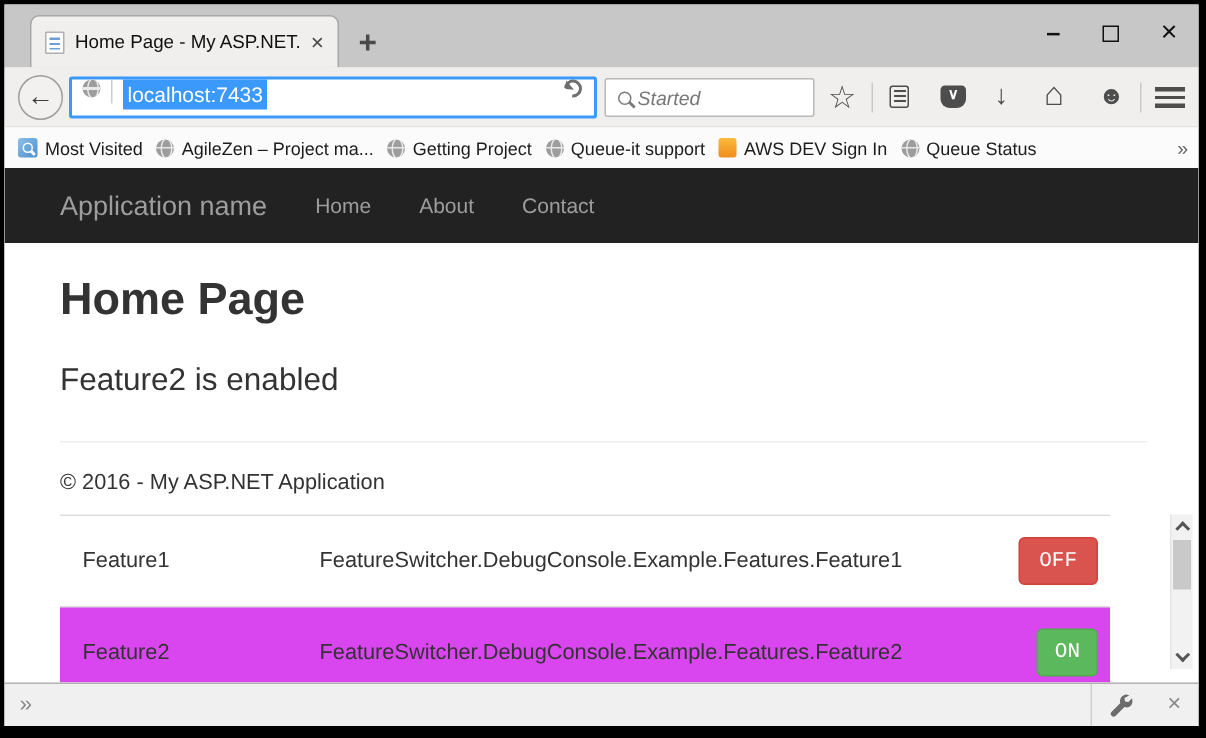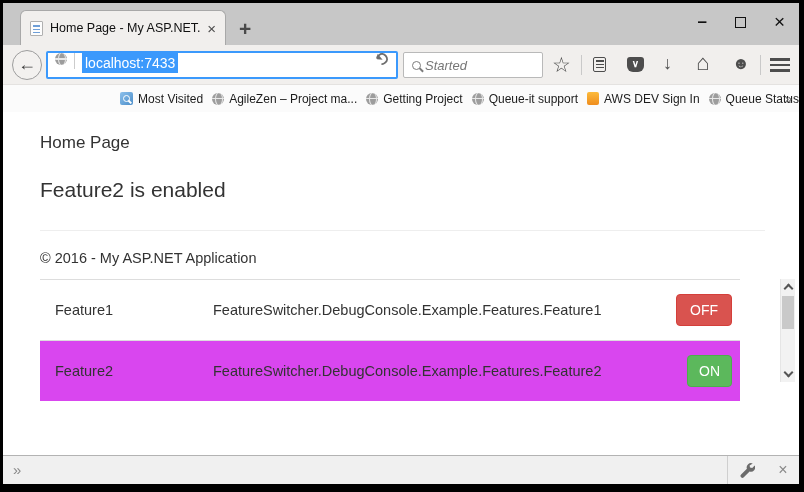--- a/index.html
+++ b/index.html
@@ -57,47 +57,47 @@
   .pocket { left:624px; top:12px; width:17px; height:15px; background:#4d4d4d; border-radius:3px 3px 6px 6px;
             color:#fff; font-size:10px; font-weight:bold; line-height:14px; }
   .down   { left:660px; top:8px;  font-size:18px; font-weight:900; }
   .home   { left:693px; top:5px;  font-size:22px; font-weight:bold; }
   .smiley { left:729px; top:9px;  font-size:17px; }
   .burger { left:767px; top:13px; width:20px; }
   .burger i { display:block; height:2.5px; background:#4d4d4d; margin-bottom:3px; }
 
   
   .bookmarks { height:27px; background:#fbfbfb; display:flex; align-items:center; position:relative;
-               font-size:12px; color:#1c1c1c;justify-content:flex-end; }
+               font-size:12px; color:#1c1c1c; }
   .bm { display:flex; align-items:center; gap:5px; margin-left:9px; white-space:nowrap; }
   .mv-icon { width:13px; height:13px; border-radius:2px; background:linear-gradient(135deg,#8cc0ec,#4c8ec9); position:relative; }
   .mv-icon::before { content:""; position:absolute; left:2.5px; top:2.5px; width:5px; height:5px;
                      border:1.5px solid #fff; border-radius:50%; }
   .mv-icon::after { content:""; position:absolute; width:4px; height:1.5px; background:#fff;
                      right:1px; bottom:2.5px; transform:rotate(45deg); }
   .aws-icon { width:12px; height:13px; border-radius:2px; background:linear-gradient(180deg,#fcba3a,#ef8d1d); }
   .bm-overflow { position:absolute; right:7px; color:#666; font-size:13px; }
 
   
   .page { height:343px; background:#fff; position:relative; overflow:hidden; }
   .site-nav { height:50px; background:#222; display:flex; align-items:center; padding-left:37px; }
   .brand { color:#9d9d9d; font-size:18px; margin-right:16px; cursor:pointer; }
   .nav-link { color:#9d9d9d; font-size:14px; padding:0 16px; cursor:pointer; }
   .content { padding-left:37px; }
-  .page-title { font-size:17px; font-weight:400; color:#333; margin-top:21px; }
+  .page-title { font-size:30px; font-weight:700; color:#333; margin-top:21px; }
   .sub-title  { font-size:21px; font-weight:500; color:#333; margin-top:25px; }
   .rule { border:none; border-top:1px solid #eee; width:725px; margin-top:28px; }
   .copyright { margin-top:19px; font-size:14.5px; color:#333; }
   .feature-area { position:relative; margin-top:13px; width:757px; height:103px; }
   .rows { width:700px; }
   .frow { height:61px; border-top:1px solid #ddd; display:flex; align-items:center; font-size:14.5px; color:#333; background:#fff; }
   .frow.on { background:#d946ef; }
   .fname { width:173px; padding-left:15px; }
   .fpath { flex:1; }
-  .btn { border-radius:4px; color:#fff; font-size:14px; padding:7px 13px; border:1px solid; margin-right:8px; cursor:pointer; font-family:Liberation Sans, sans-serif; }
+  .btn { border-radius:4px; color:#fff; font-size:14px; padding:7px 13px; border:1px solid; margin-right:8px; cursor:pointer; font-family:Liberation Mono, monospace; }
   .btn-off { background:#d9534f; border-color:#d43f3a; }
   .btn-on  { background:#5cb85c; border-color:#4cae4c; padding:7px 11px; }
   .scrollbar { position:absolute; right:2px; top:0; width:15px; height:103px; background:#f2f2f2; border-left:1px solid #e5e5e5; }
   .sb-thumb { position:absolute; left:1px; right:1px; top:17px; height:33px; background:#c9c9c9; }
   .sb-up, .sb-dn { position:absolute; left:3.5px; width:7px; height:7px; }
   .sb-up { top:6px;    border-left:2px solid #555; border-top:2px solid #555; transform:rotate(45deg); }
   .sb-dn { bottom:6px; border-right:2px solid #555; border-bottom:2px solid #555; transform:rotate(45deg); }
 
   
   .devbar { position:absolute; left:0; bottom:0; width:100%; height:29px; background:#f0f0f0;
@@ -175,20 +175,26 @@
       <span>AWS DEV Sign In</span>
     </span>
     <span class="bm">
       <span class="globe-icon"></span>
       <span>Queue Status</span>
     </span>
     <span class="bm-overflow">»</span>
   </div>
 
   <div class="page">
+    <div class="site-nav">
+      <span class="brand">Application name</span>
+      <span class="nav-link">Home</span>
+      <span class="nav-link">About</span>
+      <span class="nav-link">Contact</span>
+    </div>
     <div class="content">
       <div class="page-title">Home Page</div>
       <div class="sub-title">Feature2 is enabled</div>
       <hr class="rule">
       <div class="copyright">© 2016 - My ASP.NET Application</div>
 
       <div class="feature-area">
         <div class="rows">
           <div class="frow">
             <span class="fname">Feature1</span>

